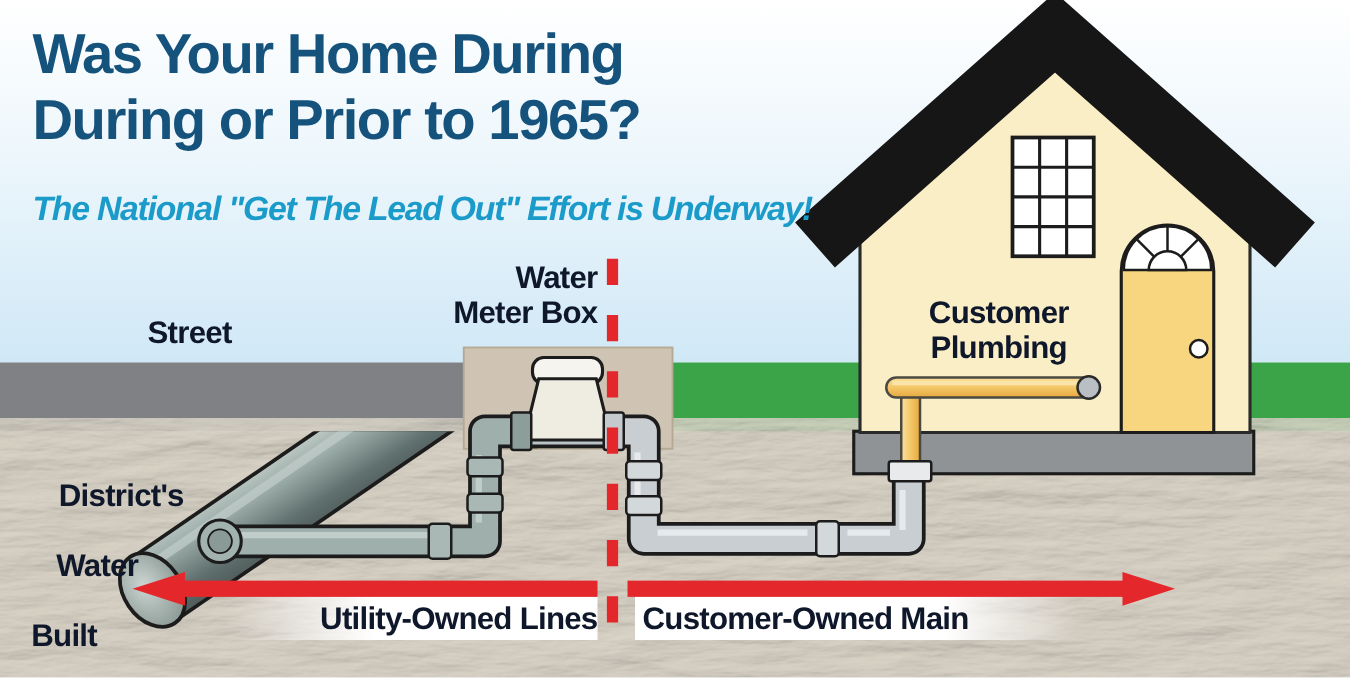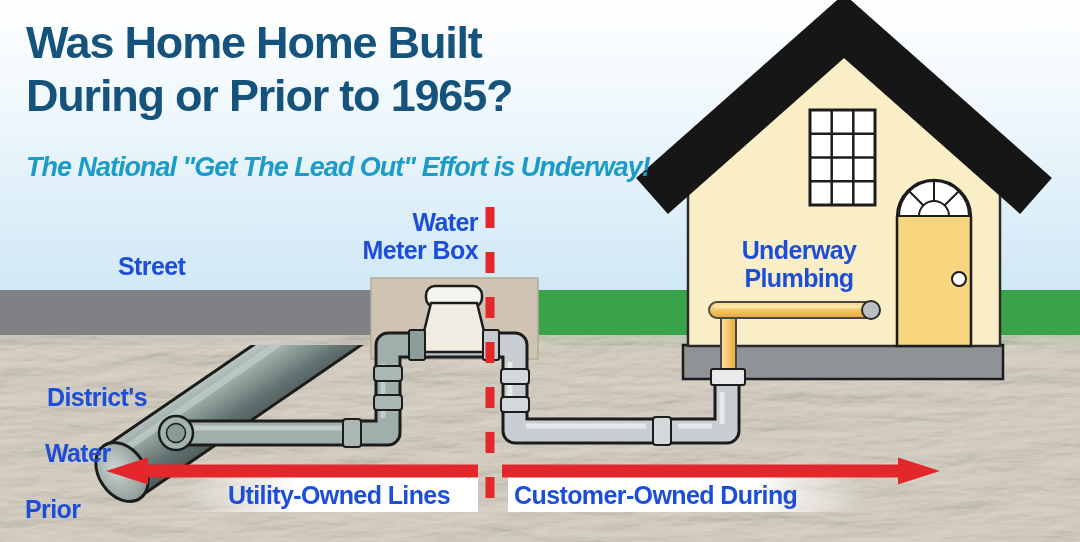--- a/index.html
+++ b/index.html
@@ -1,32 +1,32 @@
 <!DOCTYPE html>
 <html><head>
 <meta charset="utf-8">
 <style>
   html,body{margin:0;padding:0;background:#fff;}
   #stage{position:relative;width:1080px;height:542px;overflow:hidden;
          font-family:"Liberation Sans",sans-serif;background:#eaf4fb;}
   #scene{position:absolute;left:0;top:0;z-index:1;}
-  .lbl{position:absolute;z-index:2;color:#1d4ed8;font-weight:bold;
+  .lbl{position:absolute;z-index:2;color:#0f172a;font-weight:bold;
        font-size:25px;line-height:28px;letter-spacing:-0.6px;white-space:pre-line;}
   #title{position:absolute;z-index:2;left:26px;top:16px;color:#15537d;
          font-weight:bold;font-size:45px;line-height:53px;letter-spacing:-1.2px;}
   #subtitle{position:absolute;z-index:2;left:26px;top:152px;color:#1a9bca;
          font-weight:bold;font-style:italic;font-size:27px;letter-spacing:-1px;white-space:nowrap;}
   #street-label{left:118px;top:252px;width:124px;text-align:left;}
   #wmb-label{right:602px;top:208px;text-align:right;}
   #district-label{left:25px;top:355px;}
   #district-label .l1{margin-left:22px;text-align:center;}
   #district-label .l2{margin-left:20px;}
   #district-label .l3{margin-left:0px;}
   #plumbing-label{left:699px;top:236px;width:200px;text-align:center;}
-  #utility-label{left:200px;top:481px;width:278px;text-align:center;}
+  #utility-label{left:200px;top:481px;width:278px;text-align:right;}
   #customer-label{left:514px;top:481px;}
 </style>
 </head>
 <body>
 
 <div id="stage">
 
 <svg id="scene" width="1080" height="542" viewBox="0 0 1080 542">
   <defs>
     <linearGradient id="skyGrad" x1="0" y1="0" x2="0" y2="1">
@@ -165,36 +165,36 @@
   </g>
   <g fill="#e3272b">
     <rect x="502" y="464.5" width="400" height="13"></rect>
     <polygon points="940,471 898,457.5 898,484.5"></polygon>
   </g>
 
   <line x1="490" y1="207" x2="490" y2="516" stroke="#e3272b" stroke-width="9" stroke-dasharray="21 24"></line>
 </svg>
 
 <div id="title">
-  <div>Was Home Home Built</div>
+  <div>Was Your Home During</div>
   <div>During or Prior to 1965?</div>
 </div>
 <div id="subtitle">The National "Get The Lead Out" Effort is Underway!</div>
 
 <div id="street-label" class="lbl">Street</div>
 
 <div id="wmb-label" class="lbl">Water
 Meter Box</div>
 
 <div id="district-label" class="lbl">
   <div class="l1">District's</div>
   <div class="l2">Water</div>
-  <div class="l3">Prior</div>
+  <div class="l3">Built</div>
 </div>
 
-<div id="plumbing-label" class="lbl">Underway
+<div id="plumbing-label" class="lbl">Customer
 Plumbing</div>
 
 <div id="utility-label" class="lbl">Utility-Owned Lines</div>
 
-<div id="customer-label" class="lbl">Customer-Owned During</div>
+<div id="customer-label" class="lbl">Customer-Owned Main</div>
 
 </div>
 
 </body></html>

